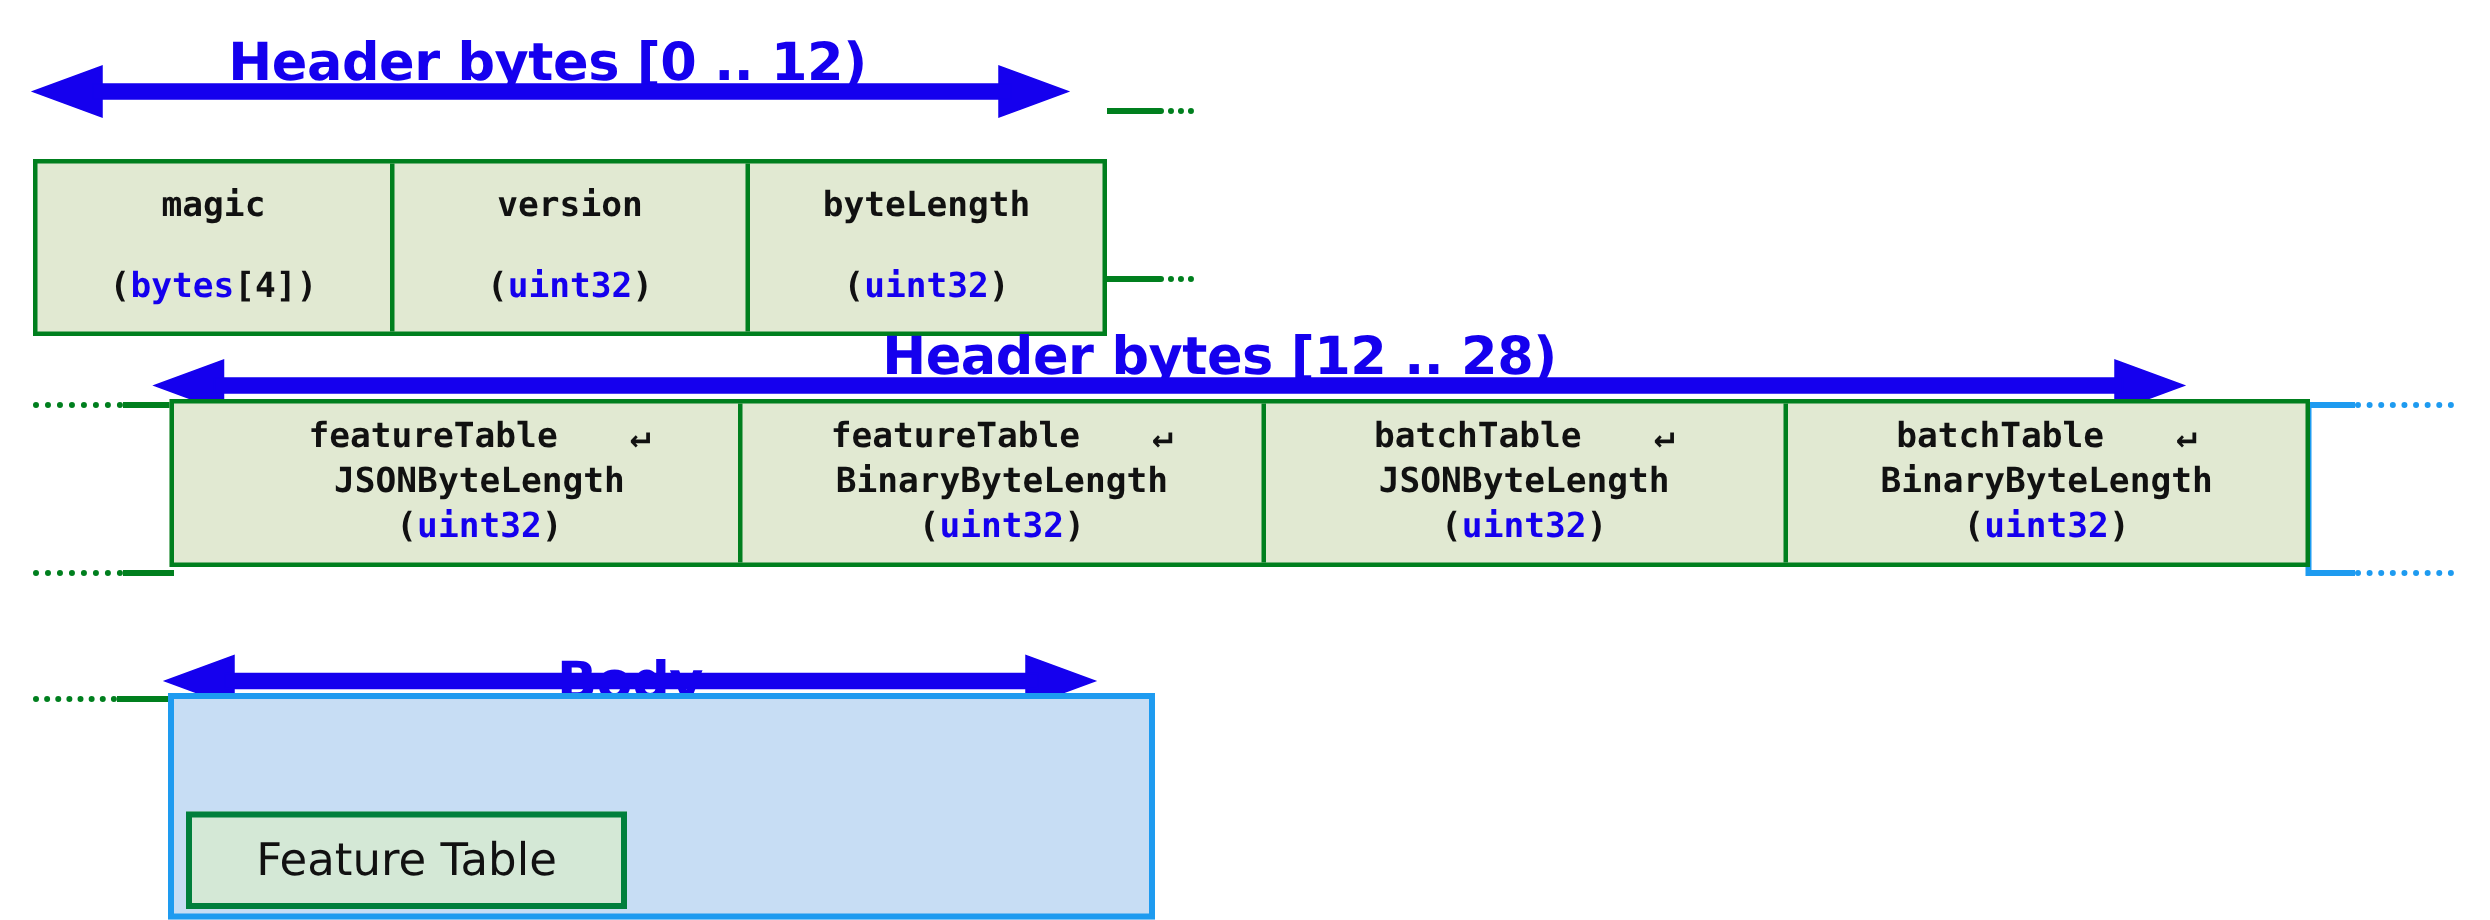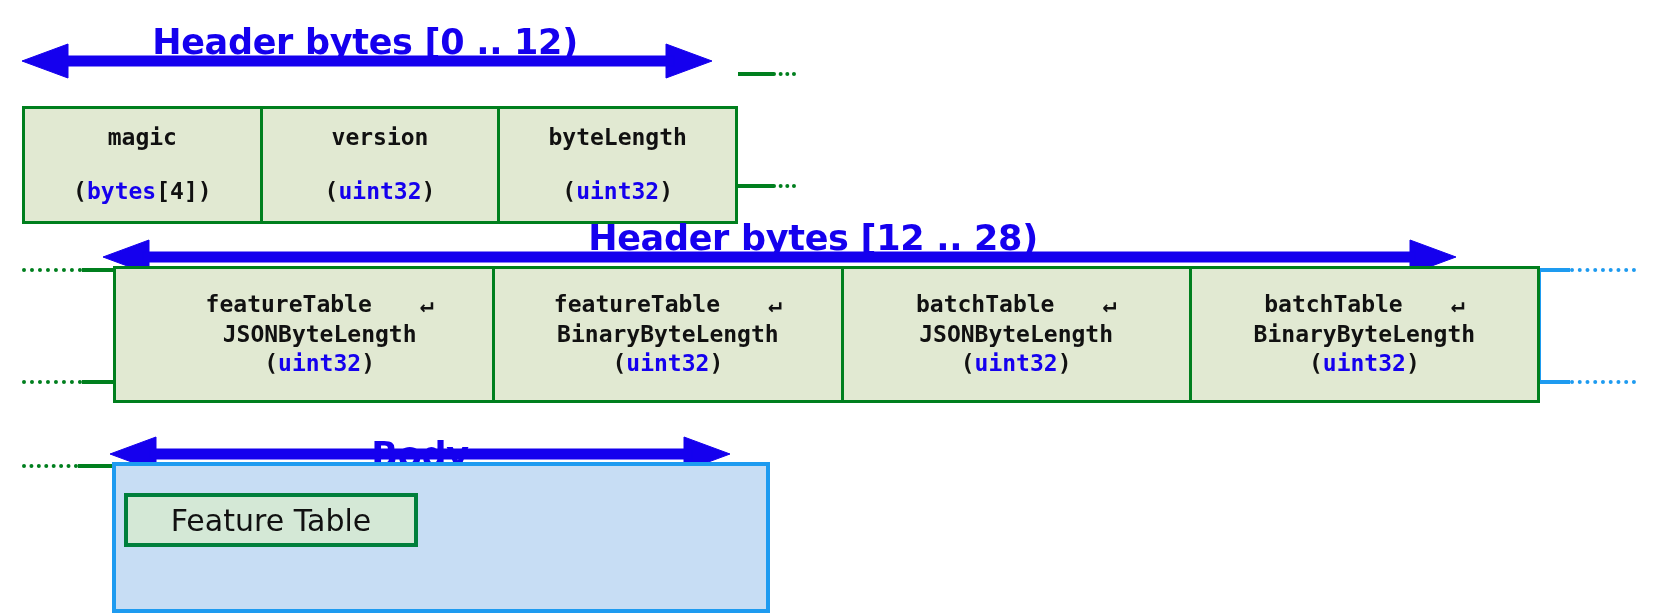--- a/index.html
+++ b/index.html
@@ -149,21 +149,21 @@
   <div class="dotline" style="left:22px;top:380px;width:60px;border-top-color:#007f1e;"></div>
   <div class="solidline" style="left:82px;top:380px;width:34px;"></div>
 
   <div class="solidline" style="left:1540px;top:268px;width:30px;border-top-color:#1e9bf0;"></div>
   <div class="dotline" style="left:1570px;top:268px;width:66px;border-top-color:#1e9bf0;"></div>
   <div class="solidline" style="left:1540px;top:380px;width:30px;border-top-color:#1e9bf0;"></div>
   <div class="dotline" style="left:1570px;top:380px;width:66px;border-top-color:#1e9bf0;"></div>
 
   <div class="abs" style="left:1537px;top:268px;width:4px;height:116px;background:#1e9bf0;"></div>
 
-  <div class="hdrbox row2" style="left:113px;top:266px;width:1427px;height:137px;padding-left:31px;">
+  <div class="hdrbox row2" style="left:113px;top:266px;width:1427px;height:112px;padding-left:31px;">
 
     <div class="cell">
       <div class="l1"><span>featureTable</span><span style="display:inline-block;width:48px;"></span><span class="wrapglyph">↵</span></div>
       <div class="l2">JSONByteLength</div>
       <div class="l3">(<span class="type">uint32</span>)</div>
     </div>
 
     <div class="cell">
       <div class="l1"><span>featureTable</span><span style="display:inline-block;width:48px;"></span><span class="wrapglyph">↵</span></div>
       <div class="l2">BinaryByteLength</div>
@@ -194,18 +194,18 @@
       </g>
     </svg>
   </div>
 
   <div class="dotline" style="left:22px;top:464px;width:56px;border-top-color:#007f1e;"></div>
   <div class="solidline" style="left:78px;top:464px;width:38px;"></div>
 
   <div class="bodybox" style="left:112px;top:462px;width:658px;height:151px;"></div>
 
   <div class="inner-tables" style="left:124px;top:493px;width:582px;height:65px;">
-    <div class="ftable" style="width:294px;height:54px;">
+    <div class="ftable" style="width:294px;height:65px;margin-top:48px;">
       <span>Feature Table</span>
     </div>
   </div>
 
 </div>
 
 </body></html>

